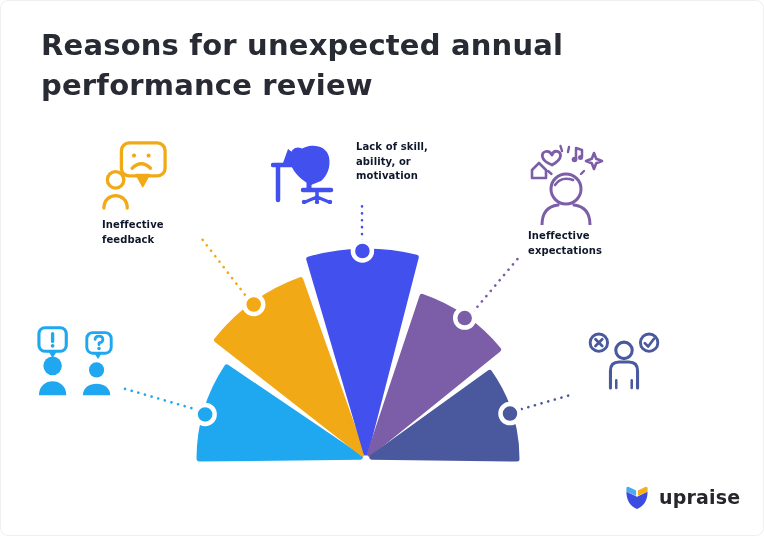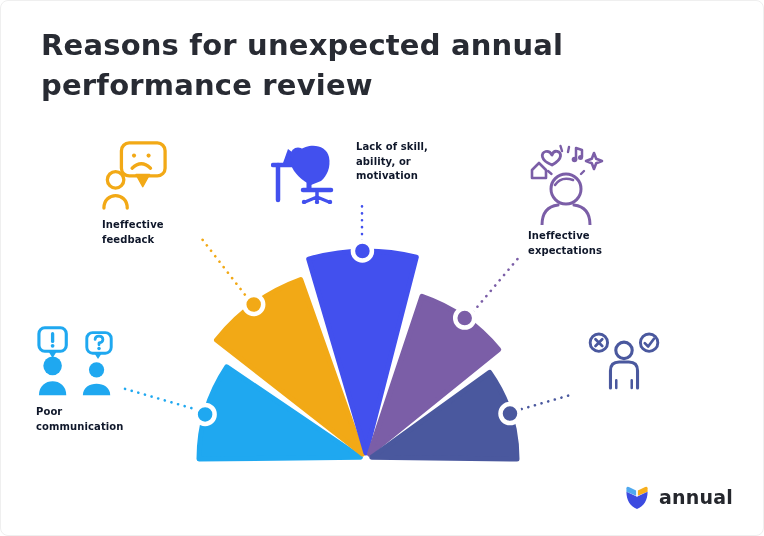--- a/index.html
+++ b/index.html
@@ -67,22 +67,20 @@
         <circle cx="17" cy="21.5" r="1.9"></circle>
         <circle cx="64.5" cy="24.3" r="1.8"></circle>
         <path d="M12,26 L17,34 L22,26 Z"></path>
         <path d="M59,28 L63.5,35 L68,28 Z"></path>
         <circle cx="17" cy="42" r="9.5"></circle>
         <path d="M3,72 C3,53 31,53 31,72 Z"></path>
         <circle cx="62" cy="46" r="7.8"></circle>
         <path d="M48,72 C48,56.5 76,56.5 76,72 Z"></path>
       </g>
     </svg>
-    <div class="label">Poor
-communication</div>
   </div>
 
   <div class="callout" id="callout-feedback" style="color: rgb(242, 169, 22);">
     <svg class="icon" width="66" height="70" viewBox="0 0 68 72">
       <g stroke="currentColor" fill="none" stroke-linecap="round" stroke-linejoin="round" stroke-width="3.4">
         <rect x="20" y="3" width="45" height="34" rx="8"></rect>
         <path d="M31,29 Q40.5,20 50,29"></path>
         <circle cx="14" cy="41" r="8.5"></circle>
         <path d="M2,70 C2,53 26,53 26,70"></path>
       </g>
@@ -155,16 +153,16 @@
       </g>
     </svg>
   </div>
 
   <div class="brand">
     <svg width="30" height="30" viewBox="0 0 34 32">
       <path d="M5,10 L5,6.2 Q5,3.6 7.8,4.8 L16,8.6 L16,14.5 Z" fill="#4fa9ef"></path>
       <path d="M29,10 L29,6.2 Q29,3.6 26.2,4.8 L18,8.6 L18,14.5 Z" fill="#f7af1c"></path>
       <path d="M5,10 L16,15.2 L17,16 L18,15.2 L29,10 C29,19.5 25,26.2 17,29.6 C9,26.2 5,19.5 5,10 Z" fill="#3c4be0"></path>
     </svg>
-    <span class="brand-name">annual</span>
+    <span class="brand-name">upraise</span>
   </div>
 
 </div>
 
 </body></html>

